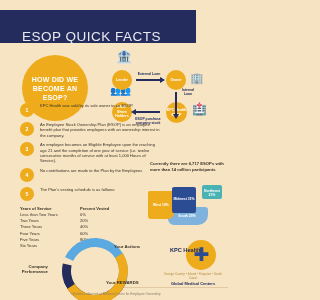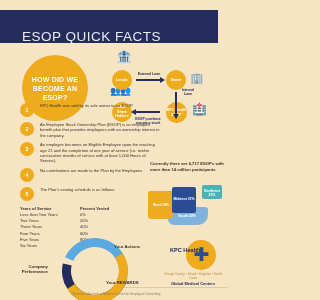--- a/index.html
+++ b/index.html
@@ -1,21 +1,21 @@
 <!DOCTYPE html>
 <html><head>
 <meta charset="utf-8">
 <style>
   html,body{margin:0;padding:0;}
   body{width:233px;height:300px;overflow:hidden;background:#f6e3c1;
        font-family:"Liberation Sans",sans-serif;position:relative;}
   .page{position:absolute;inset:0;background:#f7e4c3;}
 
   
-  .header{position:absolute;left:0;top:10px;width:218px;height:33px;background:#232c5c;}
+  .header{position:absolute;left:0;top:10px;width:196px;height:33px;background:#232c5c;}
   .header-title{position:absolute;left:22px;top:19px;color:#e8e8ee;font-size:13.5px;
        letter-spacing:.5px;font-weight:400;}
 
   
   .big-circle{position:absolute;left:22px;top:55px;width:66px;height:66px;border-radius:50%;
        background:#eeab1b;display:flex;align-items:center;justify-content:center;}
   .big-circle-txt{color:#fff;font-size:7px;line-height:9px;font-weight:700;text-align:center;
        letter-spacing:.2px;}
 
   

